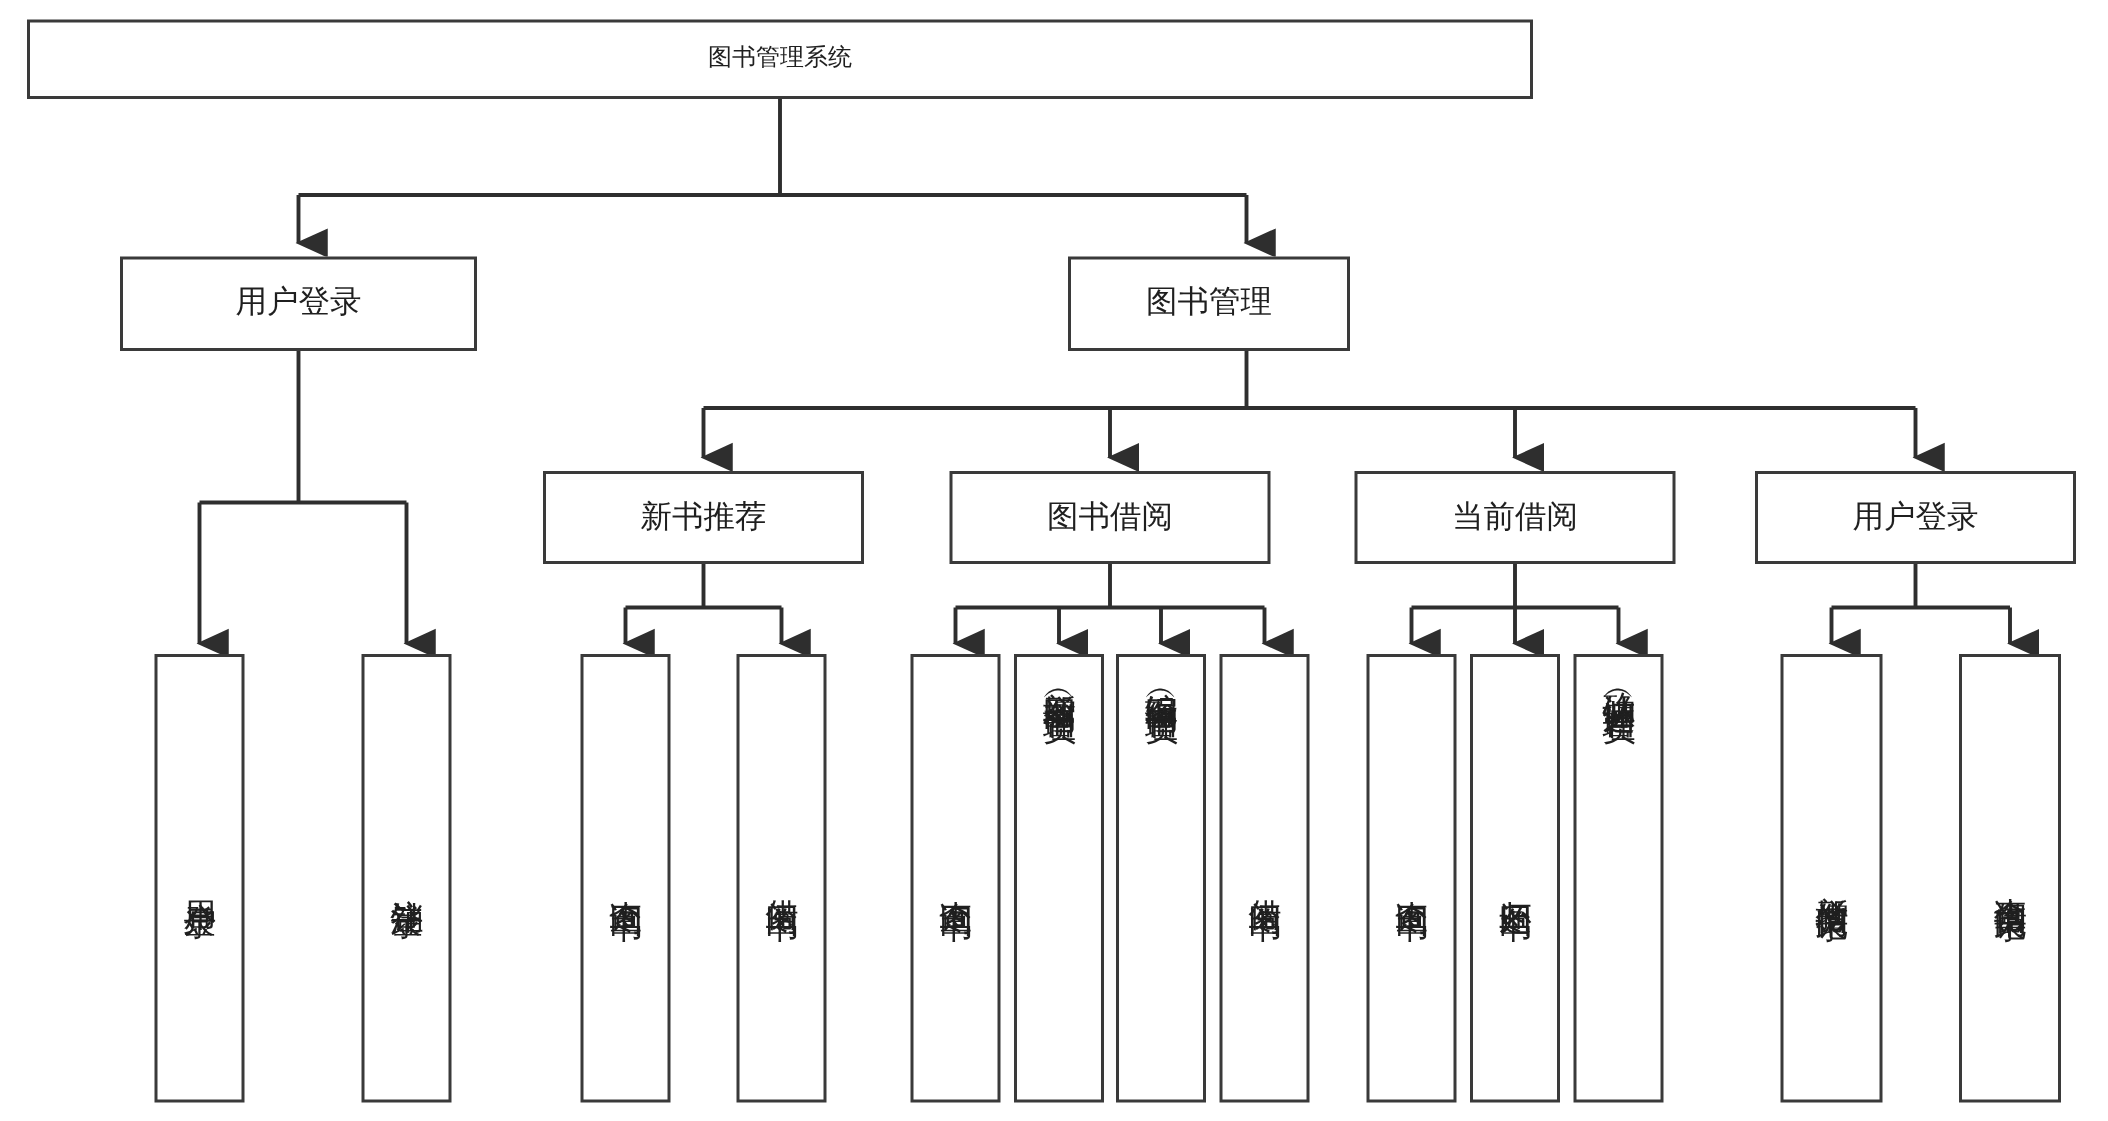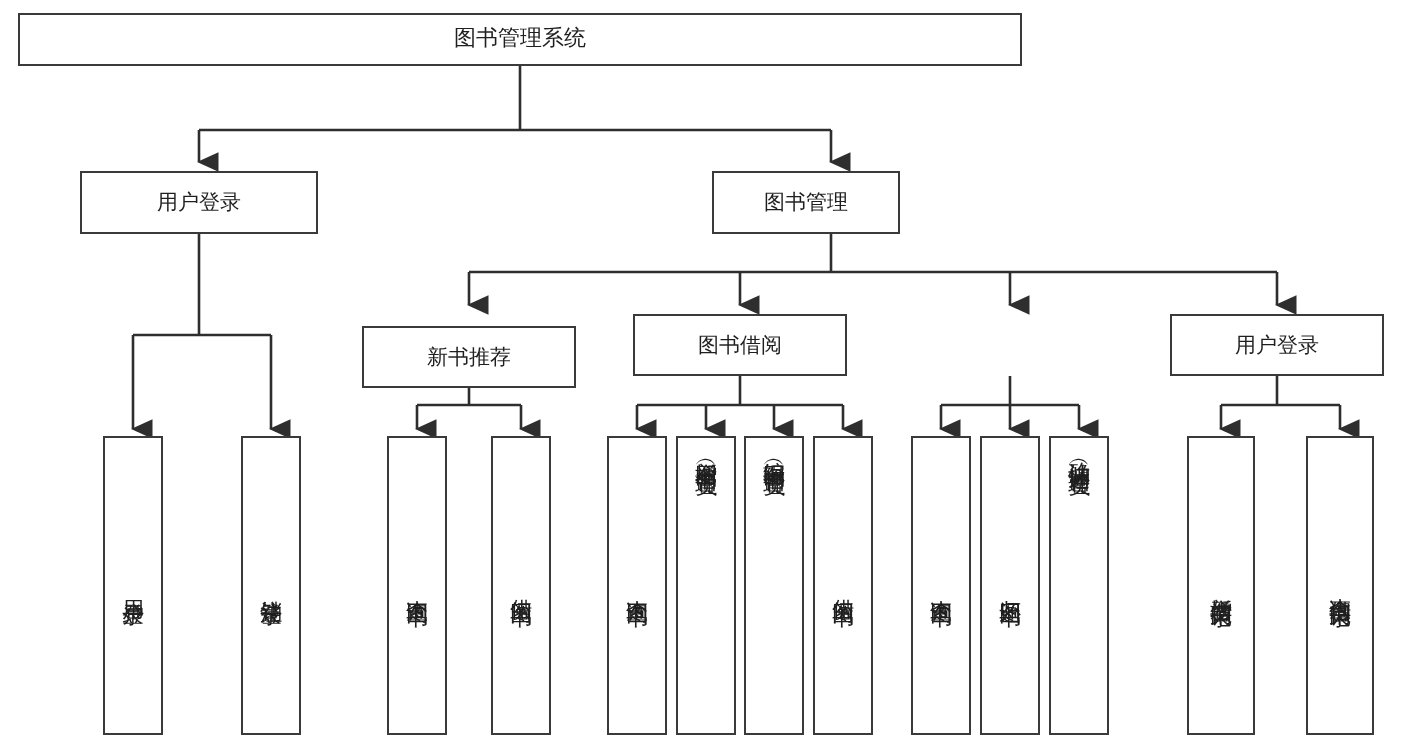--- a/index.html
+++ b/index.html
@@ -11,21 +11,21 @@
   #diagram{position:absolute;left:0;top:0;width:1405px;height:747px;}
   .node{
     position:absolute;box-sizing:border-box;
     border:2.5px solid #3a3a3a;background:#ffffff;
     display:flex;align-items:center;justify-content:center;
     z-index:2;
   }
   .node .label{
     font-size:21px;line-height:1.18;color:#1f1f1f;white-space:nowrap;
   }
-  .node.root .label{font-size:22px;font-family:Liberation Mono, monospace;}
+  .node.root .label{font-size:16px;}
   .leaf{
     position:absolute;box-sizing:border-box;
     border:2.5px solid #3a3a3a;background:#ffffff;
     display:flex;align-items:center;justify-content:center;
     z-index:2;overflow:hidden;
   }
   .leaf .vlabel{
     writing-mode:vertical-rl;text-orientation:upright;
     font-size:22px;line-height:1.30;letter-spacing:2px;
     color:#1f1f1f;white-space:nowrap;
@@ -97,25 +97,28 @@
     <span class="label">图书管理系统</span>
   </div>
 
   <div class="node" style="left:80px;top:171px;width:238px;height:63px;">
     <span class="label">用户登录</span>
   </div>
   <div class="node" style="left:712px;top:171px;width:188px;height:63px;">
     <span class="label">图书管理</span>
   </div>
 
-  <div class="node" style="left:362px;top:314px;width:214px;height:62px;margin-top:12px;">
+  <div class="node" style="left:362px;top:314px;width:214px;height:62px;">
     <span class="label">新书推荐</span>
   </div>
   <div class="node" style="left:633px;top:314px;width:214px;height:62px;text-align:center;">
     <span class="label">图书借阅</span>
+  </div>
+  <div class="node" style="left:903px;top:314px;width:214px;height:62px;">
+    <span class="label">当前借阅</span>
   </div>
   <div class="node" style="left:1170px;top:314px;width:214px;height:62px;">
     <span class="label">用户登录</span>
   </div>
 
   <div class="leaf" style="left:103px;top:436px;width:60px;height:299px;">
     <span class="vlabel">用户登录</span>
   </div>
   <div class="leaf" style="left:241px;top:436px;width:60px;height:299px;">
     <span class="vlabel">注销登录</span>

